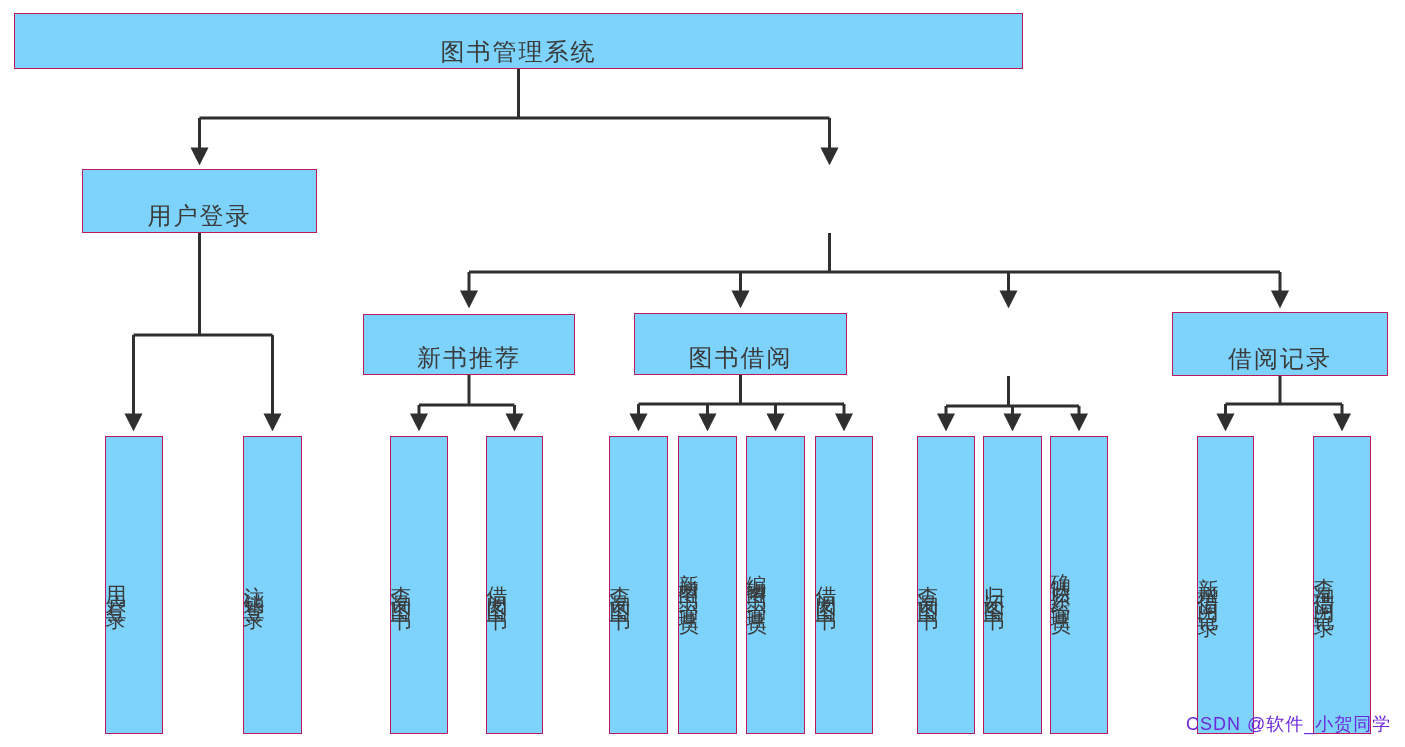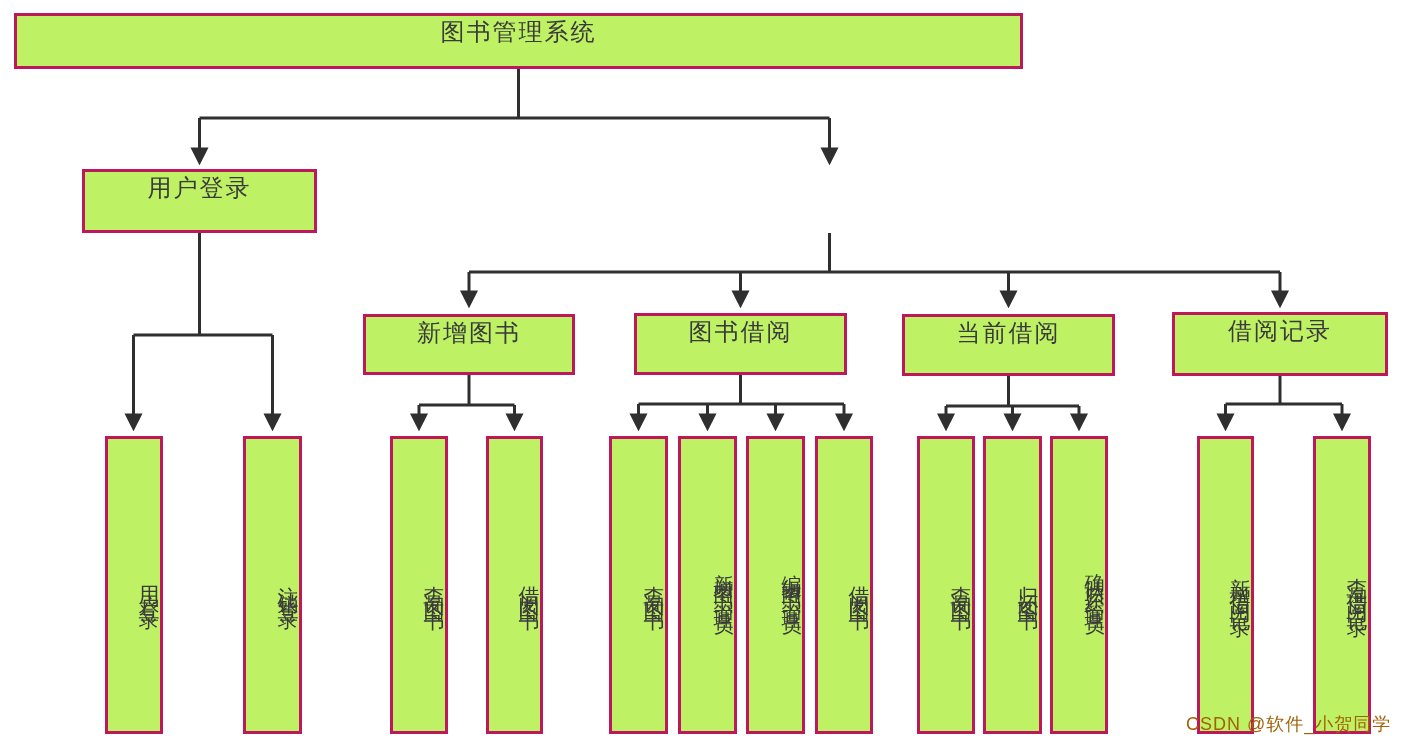--- a/index.html
+++ b/index.html
@@ -7,38 +7,38 @@
     position:relative;
     width:1405px;height:747px;
     background:#ffffff;
     font-family:"Liberation Sans",sans-serif;
     overflow:hidden;
   }
   .connectors{position:absolute;left:0;top:0;width:1405px;height:747px;}
   .node{
     position:absolute;
     box-sizing:border-box;
-    border:3px solid #be185d;
-    background:#bef264;
-    display:flex;align-items:flex-start;justify-content:center;
+    border:1px solid #be185d;
+    background:#7dd3fc;
+    display:flex;align-items:flex-end;justify-content:center;
     color:#3a3a3a;
   }
   .hnode{font-size:24px;letter-spacing:2px;white-space:nowrap;}
   .vnode{
     writing-mode:vertical-rl;
     font-size:21px;
     letter-spacing:8px;
     line-height:1;
   }
   .vnode.long{letter-spacing:6px;font-size:20px;}
   .watermark{
     position:absolute;
     left:1186px;top:712px;
     font-size:18px;
-    color:#a16207;
+    color:#6d28d9;
     letter-spacing:1px;
     white-space:nowrap;
   }
 </style>
 </head>
 <body>
 
 <div class="canvas">
 
   <svg class="connectors" width="1405" height="747" viewBox="0 0 1405 747" xmlns="http://www.w3.org/2000/svg">
@@ -93,27 +93,24 @@
 
   <div class="node hnode" style="left:14px;top:13px;width:1009px;height:56px;">
     <span>图书管理系统</span>
   </div>
 
   <div class="node hnode" style="left:82px;top:169px;width:235px;height:64px;">
     <span>用户登录</span>
   </div>
 
   <div class="node hnode" style="left:363px;top:314px;width:212px;height:61px;">
-    <span>新增图书</span>
+    <span>新书推荐</span>
   </div>
   <div class="node hnode" style="left:634px;top:313px;width:213px;height:62px;font-family:Liberation Mono, monospace;">
     <span>图书借阅</span>
-  </div>
-  <div class="node hnode" style="left:902px;top:314px;width:213px;height:62px;">
-    <span>当前借阅</span>
   </div>
   <div class="node hnode" style="left:1172px;top:312px;width:216px;height:64px;">
     <span>借阅记录</span>
   </div>
 
   <div class="node vnode" style="left:105px;top:436px;width:58px;height:298px;">
     <span>用户登录</span>
   </div>
   <div class="node vnode" style="left:243px;top:436px;width:59px;height:298px;">
     <span>注销登录</span>

